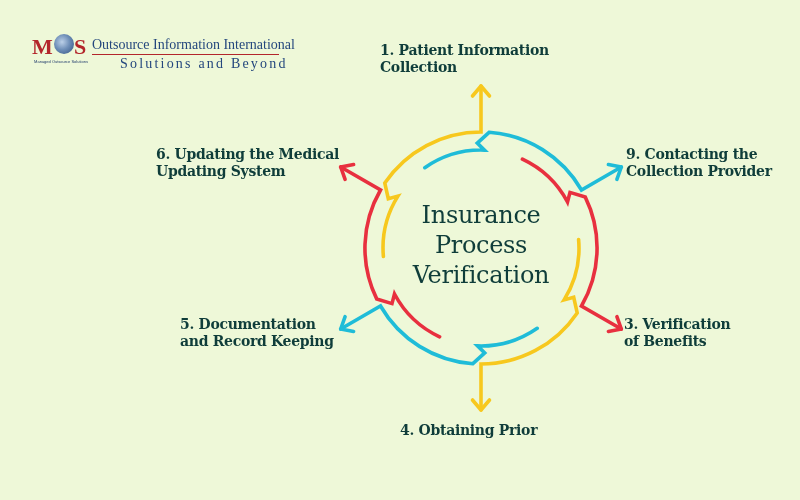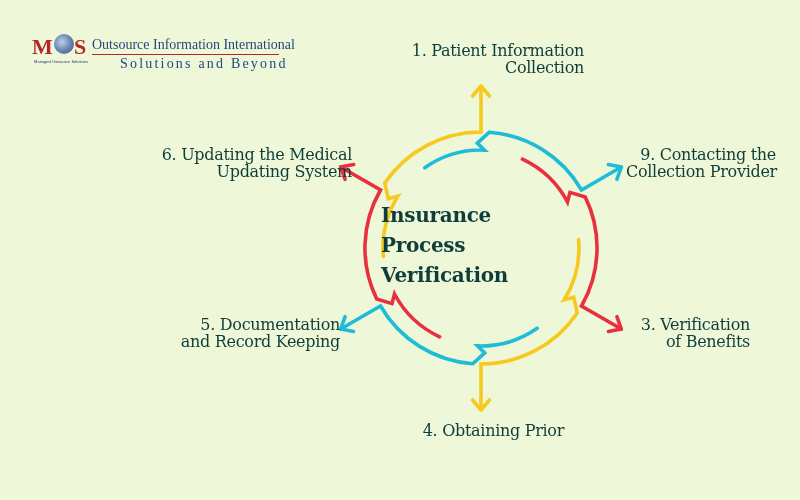--- a/index.html
+++ b/index.html
@@ -35,27 +35,27 @@
     font-size: 14px; color: #24477d; white-space: nowrap;
   }
   .logo-rule {
     position: absolute; left: 62px; top: 22px; width: 187px; height: 1px; background: #b3262b;
   }
   .logo-tagline {
     position: absolute; left: 90px; top: 24px; font-family: "Liberation Serif", serif;
     font-size: 14px; letter-spacing: 2.2px; color: #24477d; white-space: nowrap;
   }
   .step-label {
-    position: absolute; color: #0f3d3a; font-weight: normal; font-size: 16px;
-    line-height: 17px; text-align: right; white-space: nowrap;
+    position: absolute; color: #0f3d3a; font-weight: bold; font-size: 14px;
+    line-height: 17px; text-align: left; white-space: nowrap;
     font-family: "DejaVu Serif", serif; letter-spacing: -0.3px;
   }
   .center-title {
-    position: absolute; left: 381px; top: 200px; width: 200px; 
-    color: #0f3d3a; font-weight: bold; font-size: 20px; line-height: 30px;
+    position: absolute; left: 381px; top: 200px; width: 200px; text-align: center;
+    color: #0f3d3a; font-weight: normal; font-size: 24px; line-height: 30px;
     font-family: "DejaVu Serif", serif; letter-spacing: -0.3px;
   }
   .center-title span { display: block; }
 </style>
 </head>
 <body>
 
 <svg class="canvas" id="ring-svg" width="800" height="500" viewBox="0 0 800 500">
   <g id="segments">
       <path d="M 383.4 256.5 A 98 98 0 0 1 397.9 196.1 L 388.3 198.7 L 384.8 183.1 A 116 116 0 0 1 481.0 132.0 L 481.0 86.0" fill="none" stroke="#f7c81e" stroke-width="3.6" stroke-linecap="round" stroke-linejoin="miter"></path>

